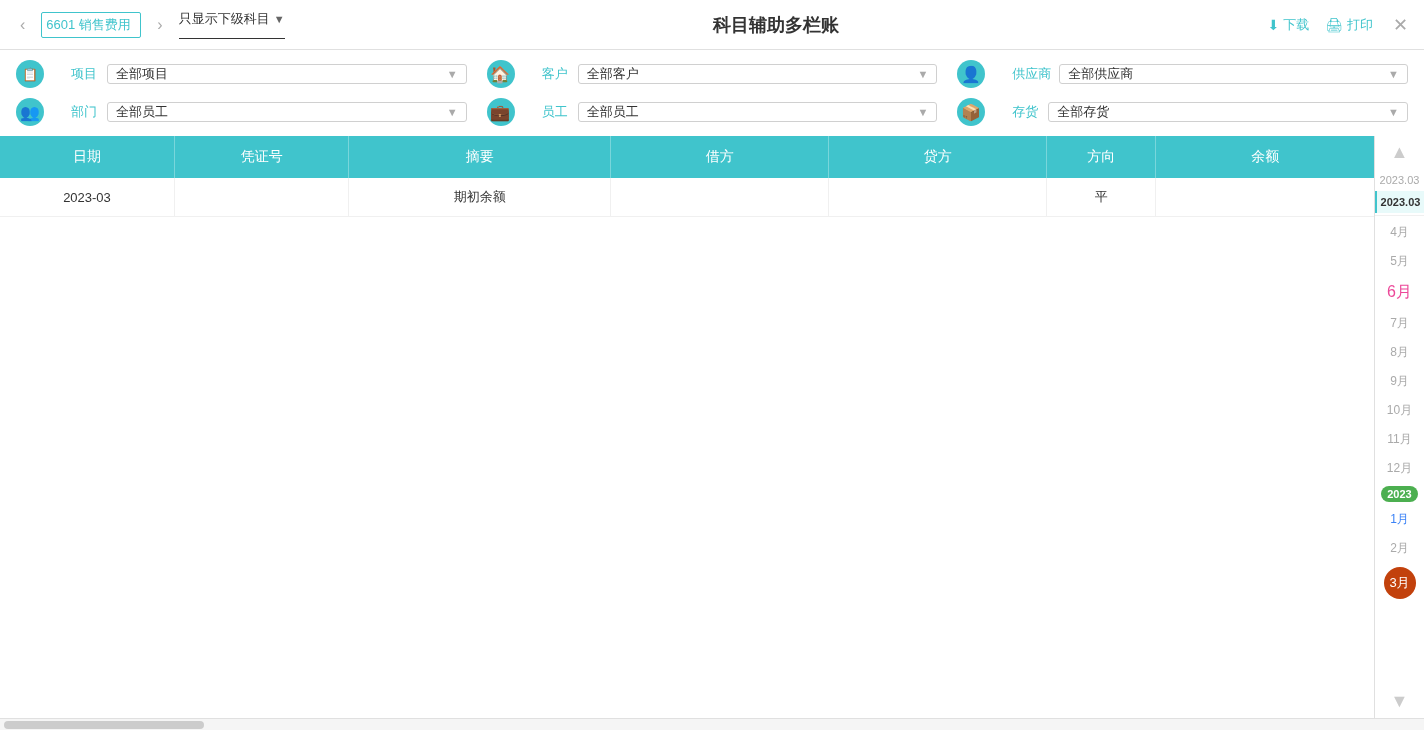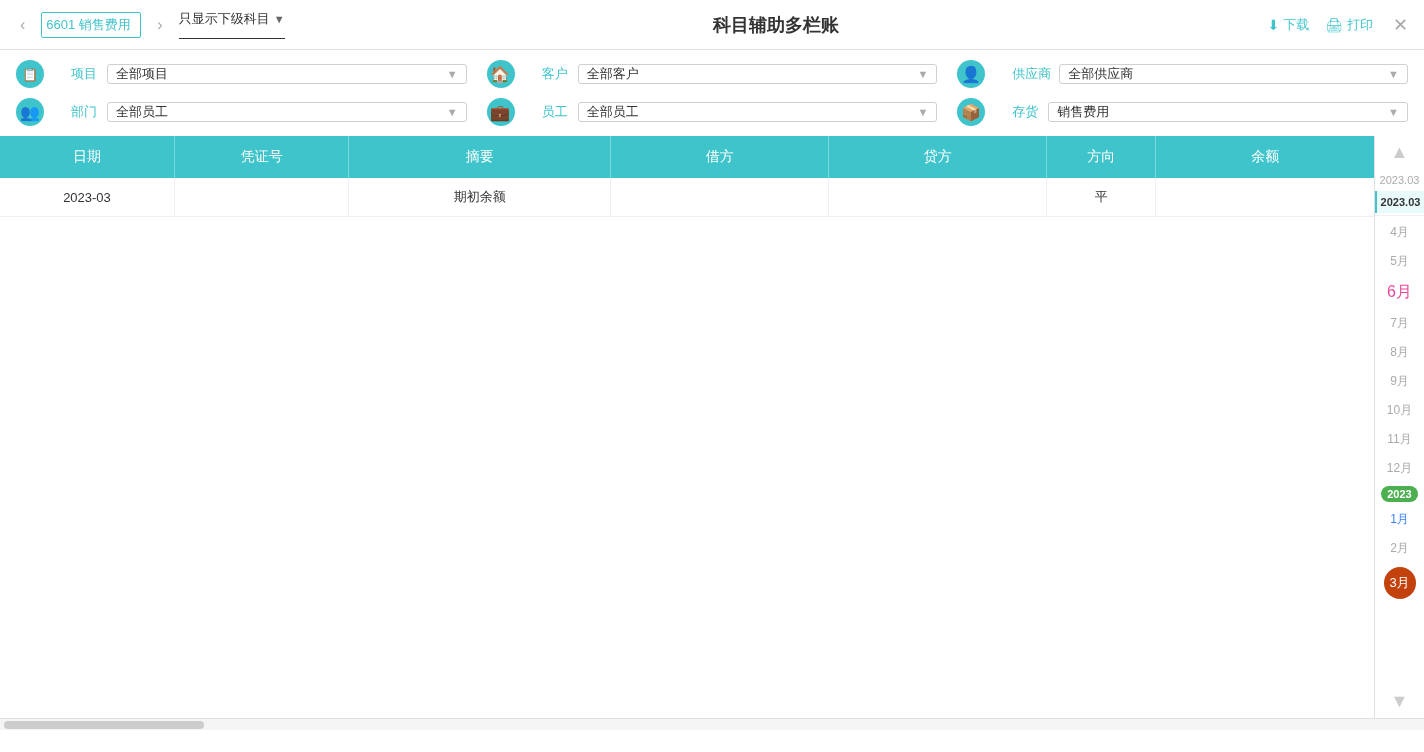--- a/index.html
+++ b/index.html
@@ -121,21 +121,21 @@
       <span class="filter-label">员工</span>
       <div class="filter-select">
         <span class="select-text">全部员工</span>
         <span class="select-arrow">▼</span>
       </div>
     </div>
     <div class="filter-row">
       <div class="filter-icon" style="font-size:16px;">📦</div>
       <span class="filter-label">存货</span>
       <div class="filter-select">
-        <span class="select-text">销售费用</span>
+        <span class="select-text">全部存货</span>
         <span class="select-arrow">▼</span>
       </div>
     </div>
   </div>
 
   <div class="main-content">
 
     <div class="table-area">
       <table>
         <thead>

